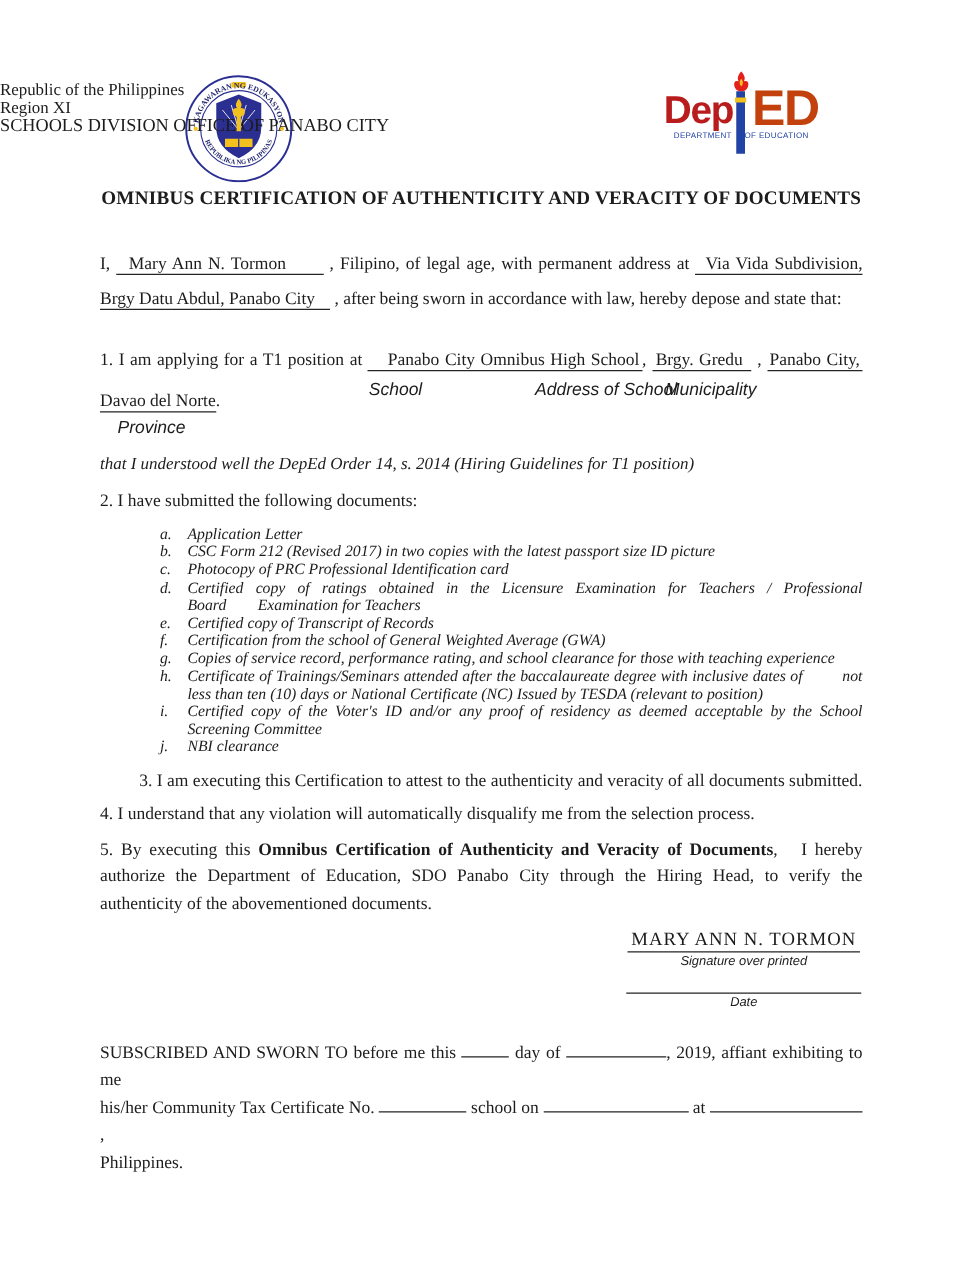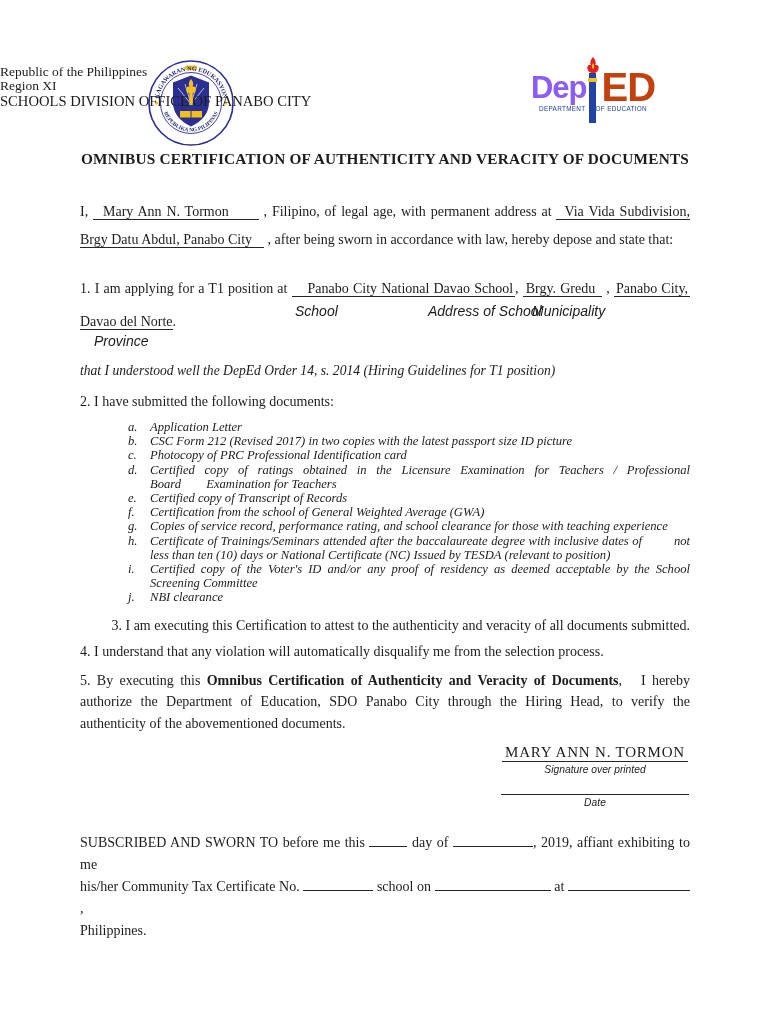--- a/index.html
+++ b/index.html
@@ -12,21 +12,21 @@
   
   .header{position:relative;height:142px;}
   .hdr-text{position:absolute;left:0;right:0;top:64px;text-align:left;}
   .hdr-l1{font-size:13.5px;line-height:15px;}
   .hdr-l2{font-size:15.5px;font-weight:bold;line-height:17px;letter-spacing:.4px;}
   .hdr-l3{font-size:13.5px;line-height:14px;}
   .hdr-l4{font-size:14.6px;line-height:17px;}
   .seal{position:absolute;left:148px;top:60px;width:86px;height:86px;}
   .logo{position:absolute;left:538px;top:58px;width:110px;height:80px;font-family:"Liberation Sans",sans-serif;}
   .logo-row{position:absolute;left:0;right:0;top:14px;display:flex;justify-content:center;align-items:flex-start;}
-  .logo-dep{color:#8b5cf6;font-weight:bold;font-size:31px;line-height:31px;margin-right:15px;letter-spacing:-1px;}
+  .logo-dep{color:#b91c1c;font-weight:bold;font-size:31px;line-height:31px;margin-right:15px;letter-spacing:-1px;}
   .logo-ed{color:#c2410c;font-weight:bold;font-size:40px;line-height:31px;letter-spacing:-1px;}
   .logo-flame{position:absolute;left:47px;top:-1px;width:16px;height:17px;}
   .logo-torch{position:absolute;left:51px;top:15px;width:7px;height:50px;background:#2143a5;}
   .logo-band{position:absolute;left:50px;top:20px;width:9px;height:4px;background:#f2c11e;}
   .logo-sub{position:absolute;left:0;right:0;top:47px;display:flex;justify-content:space-between;
     color:#2143a5;font-size:6.4px;letter-spacing:.3px;padding:0 1px;}
 
   
   .content{padding:0 78px 0 80px;font-size:14px;}
   .title{margin-top:8px;text-align:center;font-weight:bold;font-size:15.3px;letter-spacing:.2px;}
@@ -142,21 +142,21 @@
       </div>
       <div class="line">
         <span class="uf uf-addr2">Brgy Datu Abdul, Panabo City</span>
         <span>, after being sworn in accordance with law, hereby depose and state that:</span>
       </div>
     </div>
 
     <div class="item1">
       <div class="l1 jline">
         <span>1. I am applying for a T1 position at</span>
-        <span class="uf uf-school">Panabo City National Davao School</span><span>,</span>
+        <span class="uf uf-school">Panabo City Omnibus High School</span><span>,</span>
         <span class="uf uf-brgy">Brgy. Gredu</span>
         <span>,</span>
         <span class="uf uf-muni">Panabo City,</span>
       </div>
       <span class="flabel abs lbl-school">School</span>
       <span class="flabel abs lbl-address">Address of School</span>
       <span class="flabel abs lbl-muni">Municipality</span>
       <div class="l2">
         <span class="uf">Davao del Norte</span><span>.</span>
       </div>

